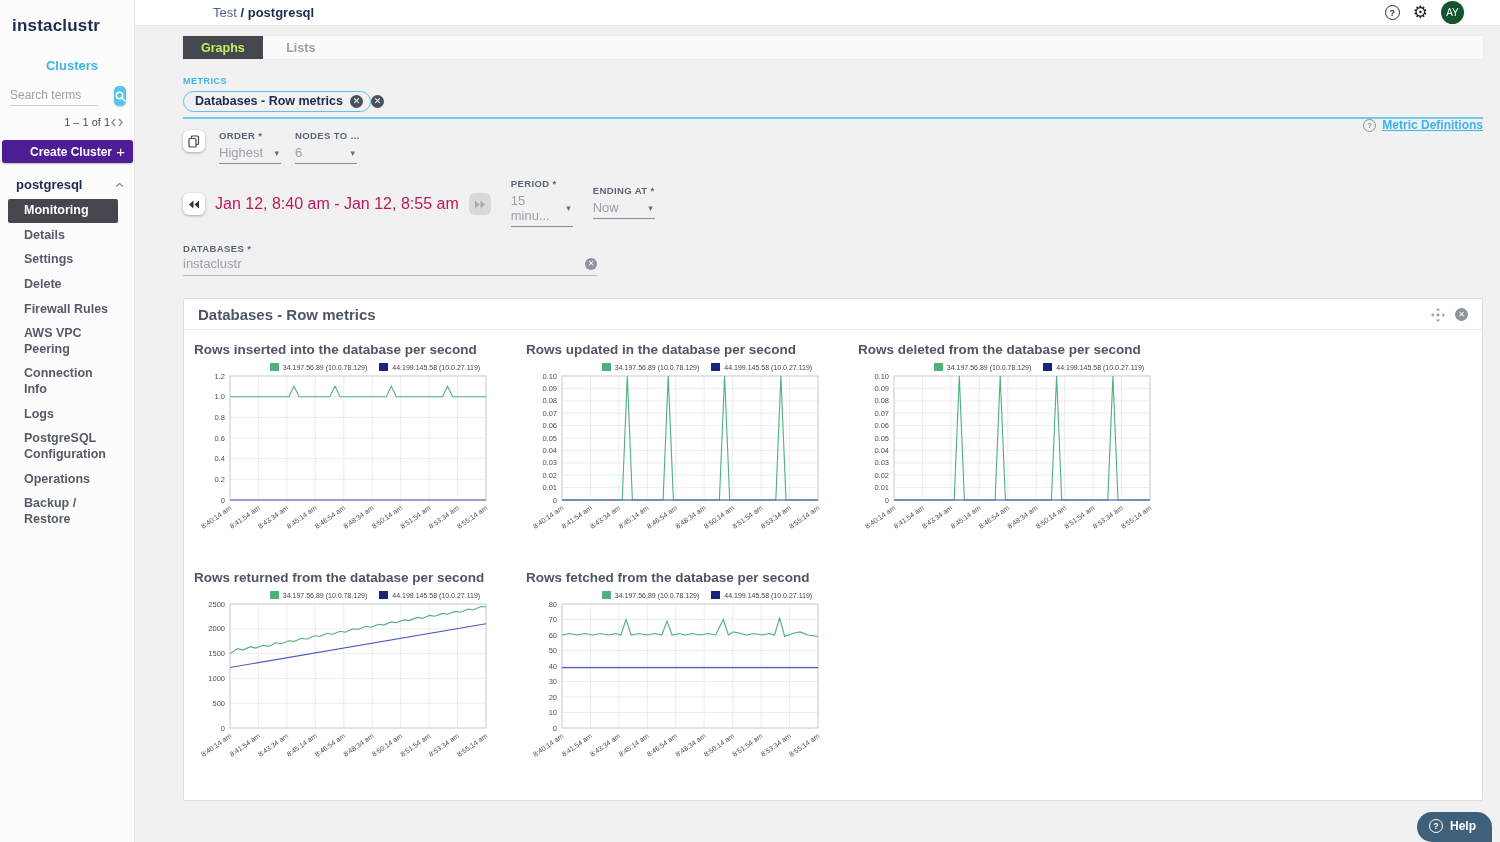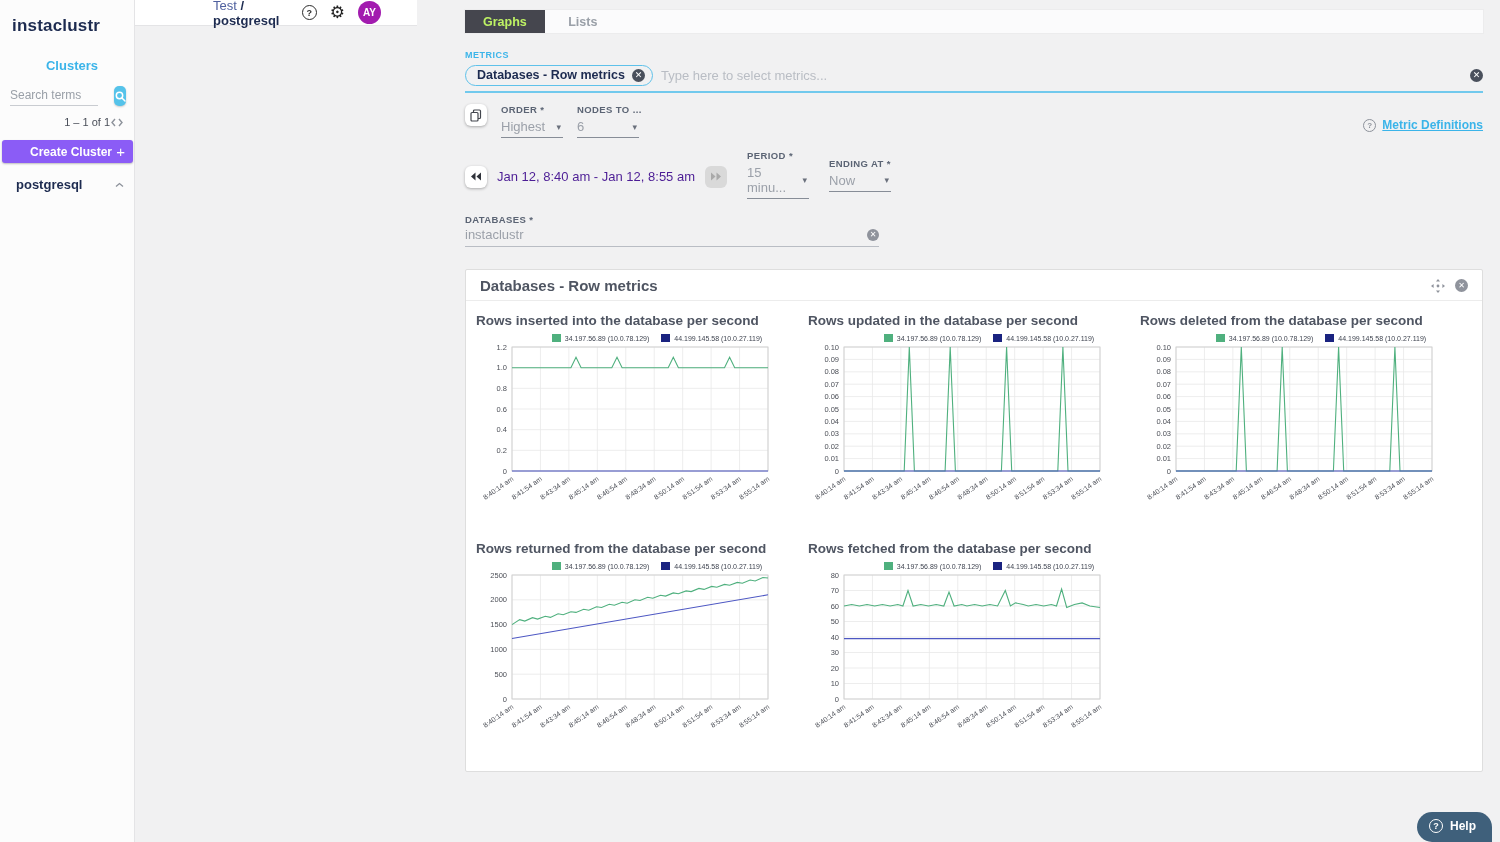--- a/index.html
+++ b/index.html
@@ -2,35 +2,35 @@
 <html><head>
 <meta charset="utf-8">
 <style>
   * { box-sizing: border-box; margin: 0; padding: 0; }
   html,body { width:1500px; height:842px; overflow:hidden;
     font-family:"Liberation Sans","DejaVu Sans",sans-serif; background:#f1f1f2; }
 
   
   .app { display:flex; width:1500px; height:842px; }
   .sidebar { width:135px; background:#fcfcfc; border-right:1px solid #e4e4e6; flex-shrink:0; }
-  .main { flex:1; display:flex; flex-direction:row; position:relative; }
+  .main { flex:1; display:flex; flex-direction:column; position:relative; }
 
   
   .logo { font-size:17px; font-weight:700; color:#1d2b50; padding:16px 0 14px 12px; letter-spacing:.2px; }
   .side-section-title { color:#3bb4e9; font-weight:700; font-size:13px; padding:8px 0 12px 10px;text-align:center; }
   .search-row { display:flex; align-items:flex-end; gap:16px; padding:0 8px 0 10px; }
   .search-input { border:0; border-bottom:1px solid #c9ccd1; background:transparent; width:88px;
     font-size:12px; color:#555; padding:3px 0; outline:none; font-family:inherit;}
   .search-input::placeholder { color:#9aa0a8; }
   .search-btn { width:20px; height:20px; border:0; border-radius:5px; background:#55c3ea;
     display:flex; align-items:center; justify-content:center; cursor:pointer; box-shadow:0 1px 2px rgba(0,0,0,.2); }
   .pagination { display:flex; align-items:center; justify-content:flex-end; gap:0;
     font-size:11px; color:#4a4f59; padding:10px 10px 8px 0; }
   .pag-chev { color:#8d929b; display:inline-flex; cursor:pointer; }
-  .create-btn { margin:4px 2px 10px 2px; width:131px; height:23px; background:#8b5cf6; border:0;
+  .create-btn { margin:4px 2px 10px 2px; width:131px; height:23px; background:#4c1d95; border:0;
     border-radius:3px; color:#fff; font-weight:700; font-size:12px; display:flex; align-items:center;
     justify-content:space-between; padding:0 8px 0 28px; cursor:pointer; box-shadow:0 1px 2px rgba(0,0,0,.25);
     font-family:inherit; }
   .create-plus { font-size:15px; font-weight:400; }
   .cluster-head { display:flex; align-items:center; justify-content:space-between;
     padding:4px 10px 6px 16px; font-size:13px; font-weight:700; color:#1d2b50; cursor:pointer; }
   .nav { list-style:none; }
   .nav li { font-size:12.5px; font-weight:600; color:#565b68; padding:4px 6px 4px 16px;
     margin:1px 16px 1px 8px; cursor:pointer; line-height:1.25; border-radius:2px; }
   .nav li.active { background:#45464e; color:#fff; }
@@ -38,22 +38,22 @@
   
   .topbar { height:26px; background:#fff; border-bottom:1px solid #e4e4e6; display:flex;
     align-items:center; justify-content:space-between; padding:0 36px 0 78px; }
   .crumb { font-size:13px; color:#4f609f; }
   .crumb b { color:#1d2b50; }
   .crumb .sep { color:#1d2b50; font-weight:700; }
   .top-icons { display:flex; align-items:center; gap:13px; }
   .qmark { width:15px; height:15px; border:1.3px solid #2c2c2c; border-radius:50%; color:#2c2c2c;
     font-size:9px; font-weight:700; display:flex; align-items:center; justify-content:center; cursor:pointer; }
   .gear { font-size:17px; color:#222; line-height:1; cursor:pointer; }
-  .avatar { width:23px; height:23px; border-radius:50%; background:#a21caf; color:#fff; font-size:10px;
-    font-weight:700; display:flex; align-items:center; justify-content:center; cursor:pointer; }
+  .avatar { width:23px; height:23px; border-radius:50%; background:#14532d; color:#fff; font-size:10px;
+    font-weight:400; display:flex; align-items:center; justify-content:center; cursor:pointer; }
 
   
   .content { padding:10px 17px 0 48px; }
   .tabsbar { background:#fbfbfc; height:23px; display:flex; box-shadow:0 0 0 1px rgba(0,0,0,.02); }
   .tab { min-width:76px; padding:0 18px; font-size:12.5px; font-weight:700; display:flex;
     align-items:center; justify-content:center; cursor:pointer; color:#9aa0a8; }
   .tab.active { background:#45464e; color:#bef264; }
 
   .metrics-label { color:#3bb4e9; font-size:9px; font-weight:700; letter-spacing:.5px; margin:17px 0 5px; }
   .metrics-row { display:flex; align-items:center; border-bottom:2px solid #71c9ed; padding-bottom:5px; }
@@ -73,21 +73,21 @@
   .icon-btn { width:22px; height:22px; background:#fff; border:0; border-radius:6px;
     box-shadow:0 1px 3px rgba(0,0,0,.3); display:flex; align-items:center; justify-content:center; cursor:pointer; }
   .icon-btn:disabled { background:#d9d9d9; box-shadow:none; cursor:default; }
   .field { display:flex; flex-direction:column; }
   .field-label { font-size:9.5px; font-weight:700; color:#5b6474; letter-spacing:.4px; margin-bottom:3px; white-space:nowrap;}
   .select { display:flex; align-items:center; justify-content:space-between; width:62px;
     border-bottom:1px solid #878d97; font-size:13px; color:#9ba0a9; padding:1px 2px 3px 0; cursor:pointer; }
   .caret { font-size:9px; color:#6a707c; }
 
   .date-row { display:flex; align-items:center; gap:8px; margin-top:15px; }
-  .date-text { font-size:13px; color:#4c1d95; white-space:nowrap; margin:16px 2px; }
+  .date-text { font-size:16px; color:#be185d; white-space:nowrap; margin:16px 2px; }
   .date-row .field { margin-left:12px; margin-top:-4px; }
 
   .db-field { margin-top:9px; width:414px; }
   .db-value-row { display:flex; align-items:center; justify-content:space-between;
     border-bottom:1px solid #b9bdc4; padding-bottom:4px; }
   .db-input { border:0; background:transparent; outline:none; font-size:13px; color:#9ba0a9; flex:1; font-family:inherit;}
   .x-circle-gray { width:12px; height:12px; border-radius:50%; background:#8f939c; color:#fff; font-size:8px;
     display:flex; align-items:center; justify-content:center; cursor:pointer; line-height:1; }
 
   
@@ -147,20 +147,33 @@
       <span class="create-plus">+</span>
     </button>
     <div class="cluster-head">
       <span>postgresql</span>
       <span style="display:flex">
         <svg width="9" height="6" viewBox="0 0 9 6">
             <polyline points="1,4.5 4.5,1.5 8,4.5" fill="none" stroke="#8d929b" stroke-width="1.3"></polyline>
           </svg>
       </span>
     </div>
+    <ul class="nav">
+        <li class="active">Monitoring</li>
+        <li>Details</li>
+        <li>Settings</li>
+        <li>Delete</li>
+        <li>Firewall Rules</li>
+        <li>AWS VPC Peering</li>
+        <li>Connection Info</li>
+        <li>Logs</li>
+        <li>PostgreSQL Configuration</li>
+        <li>Operations</li>
+        <li>Backup / Restore</li>
+      </ul>
   </aside>
 
   <div class="main">
 
     <div class="topbar">
       <div class="crumb">
         <span>Test</span>
         <b class="sep">/</b>
         <b>postgresql</b>
       </div>
@@ -178,21 +191,20 @@
         <div class="tab">Lists</div>
       </div>
 
       <div class="metrics-label">METRICS</div>
 
       <div class="metrics-row">
         <span class="chip">
           <span>Databases - Row metrics</span>
           <span class="x-circle">✕</span>
         </span>
-        <input class="metrics-input" placeholder="Type here to select metrics..." style="">
         <span class="x-circle">✕</span>
       </div>
       <div class="after-metrics" style="position:absolute; right:17px; top:118px;">
         <span class="qmark-sm">?</span>
         <a class="metric-def" href="#">Metric Definitions</a>
       </div>
 
       <div class="controls-row">
         <button class="icon-btn">
           <span style="display:flex">

